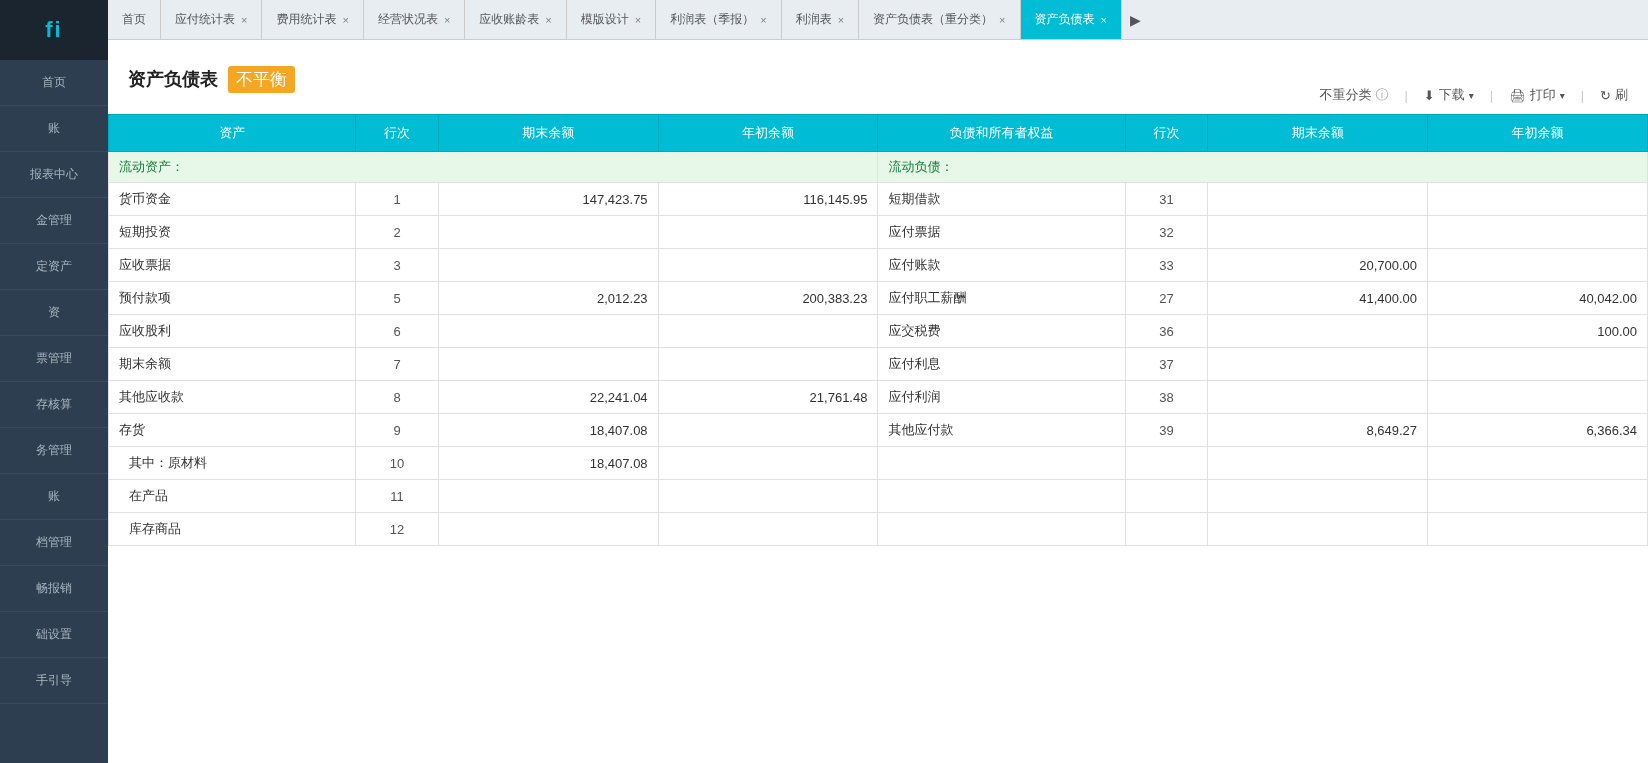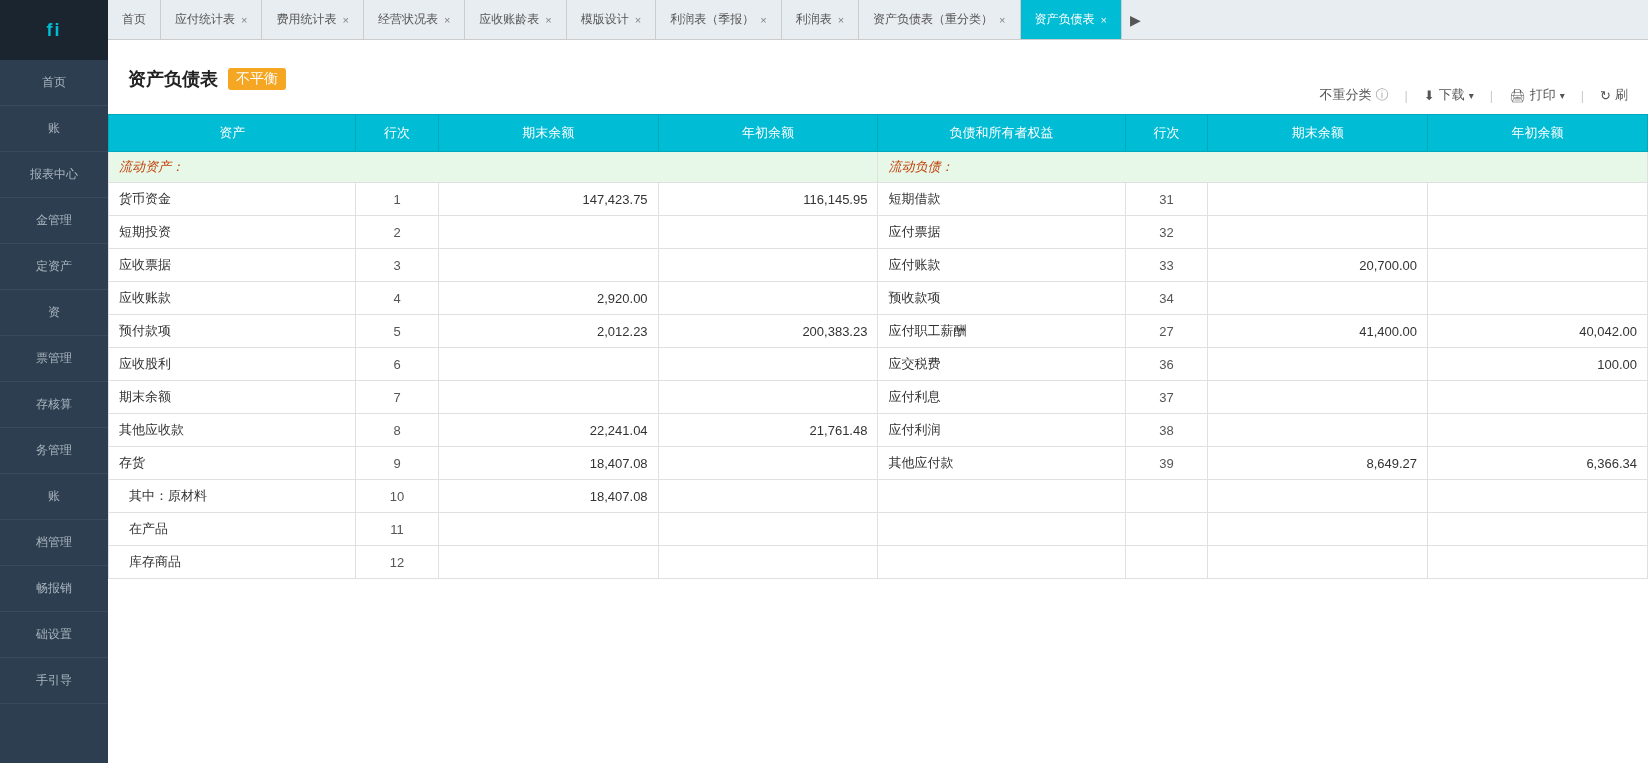--- a/index.html
+++ b/index.html
@@ -15,21 +15,21 @@
       flex-shrink: 0;
       height: 100%;
       overflow-y: auto;
     }
     .sidebar-logo {
       height: 60px;
       background: #1a252f;
       display: flex;
       align-items: center;
       justify-content: center;
-      font-size: 18px;
+      font-size: 22px;
       color: #00bcd4;
       font-weight: bold;
       letter-spacing: 2px;
     }
     .sidebar-item {
       padding: 14px 8px;
       text-align: center;
       font-size: 12px;
       cursor: pointer;
       border-bottom: 1px solid #3a4a5a;
@@ -111,21 +111,21 @@
       gap: 10px;
     }
     .page-title {
       font-size: 18px;
       font-weight: bold;
       color: #222;
     }
     .badge-unbalanced {
       background: #f5a623;
       color: #fff;
-      font-size: 14px;
+      font-size: 17px;
       padding: 2px 8px;
       border-radius: 3px;
     }
     .header-actions {
       display: flex;
       align-items: center;
       gap: 16px;
       font-size: 13px;
       color: #555;
       margin-top: 32px;
@@ -153,24 +153,23 @@
       font-weight: normal;
       border: 1px solid #00a8bb;
     }
     .report-table td {
       padding: 7px 10px;
       border: 1px solid #e0e0e0;
       color: #333;
     }
     .report-table tr.section-header td {
       background: #e8f8e8;
-      color: #c2410c;
+      color: #15803d;
       font-weight: normal;
       padding: 6px 10px;
-      font-style: italic;
     }
     .col-name { width: 180px; }
     .col-seq { width: 60px; text-align: center; }
     .col-amount { width: 160px; text-align: right; }
     td.seq-cell { text-align: center; color: #555; }
     td.amount-cell { text-align: right; }
     td.indent { padding-left: 20px; }
   </style>
 </head>
 <body>
@@ -312,30 +311,20 @@
       <td class="">应收票据</td>
       <td class="seq-cell">3</td>
       <td class="amount-cell"></td>
       <td class="amount-cell"></td>
       <td>应付账款</td>
       <td class="seq-cell">33</td>
       <td class="amount-cell">20,700.00</td>
       <td class="amount-cell"></td>
     </tr>
           <tr>
-      <td class="">应收账款</td>
-      <td class="seq-cell">4</td>
-      <td class="amount-cell">2,920.00</td>
-      <td class="amount-cell"></td>
-      <td>预收款项</td>
-      <td class="seq-cell">34</td>
-      <td class="amount-cell"></td>
-      <td class="amount-cell"></td>
-    </tr>
-          <tr>
       <td class="">预付款项</td>
       <td class="seq-cell">5</td>
       <td class="amount-cell">2,012.23</td>
       <td class="amount-cell">200,383.23</td>
       <td>应付职工薪酬</td>
       <td class="seq-cell">27</td>
       <td class="amount-cell">41,400.00</td>
       <td class="amount-cell">40,042.00</td>
     </tr>
           <tr>

